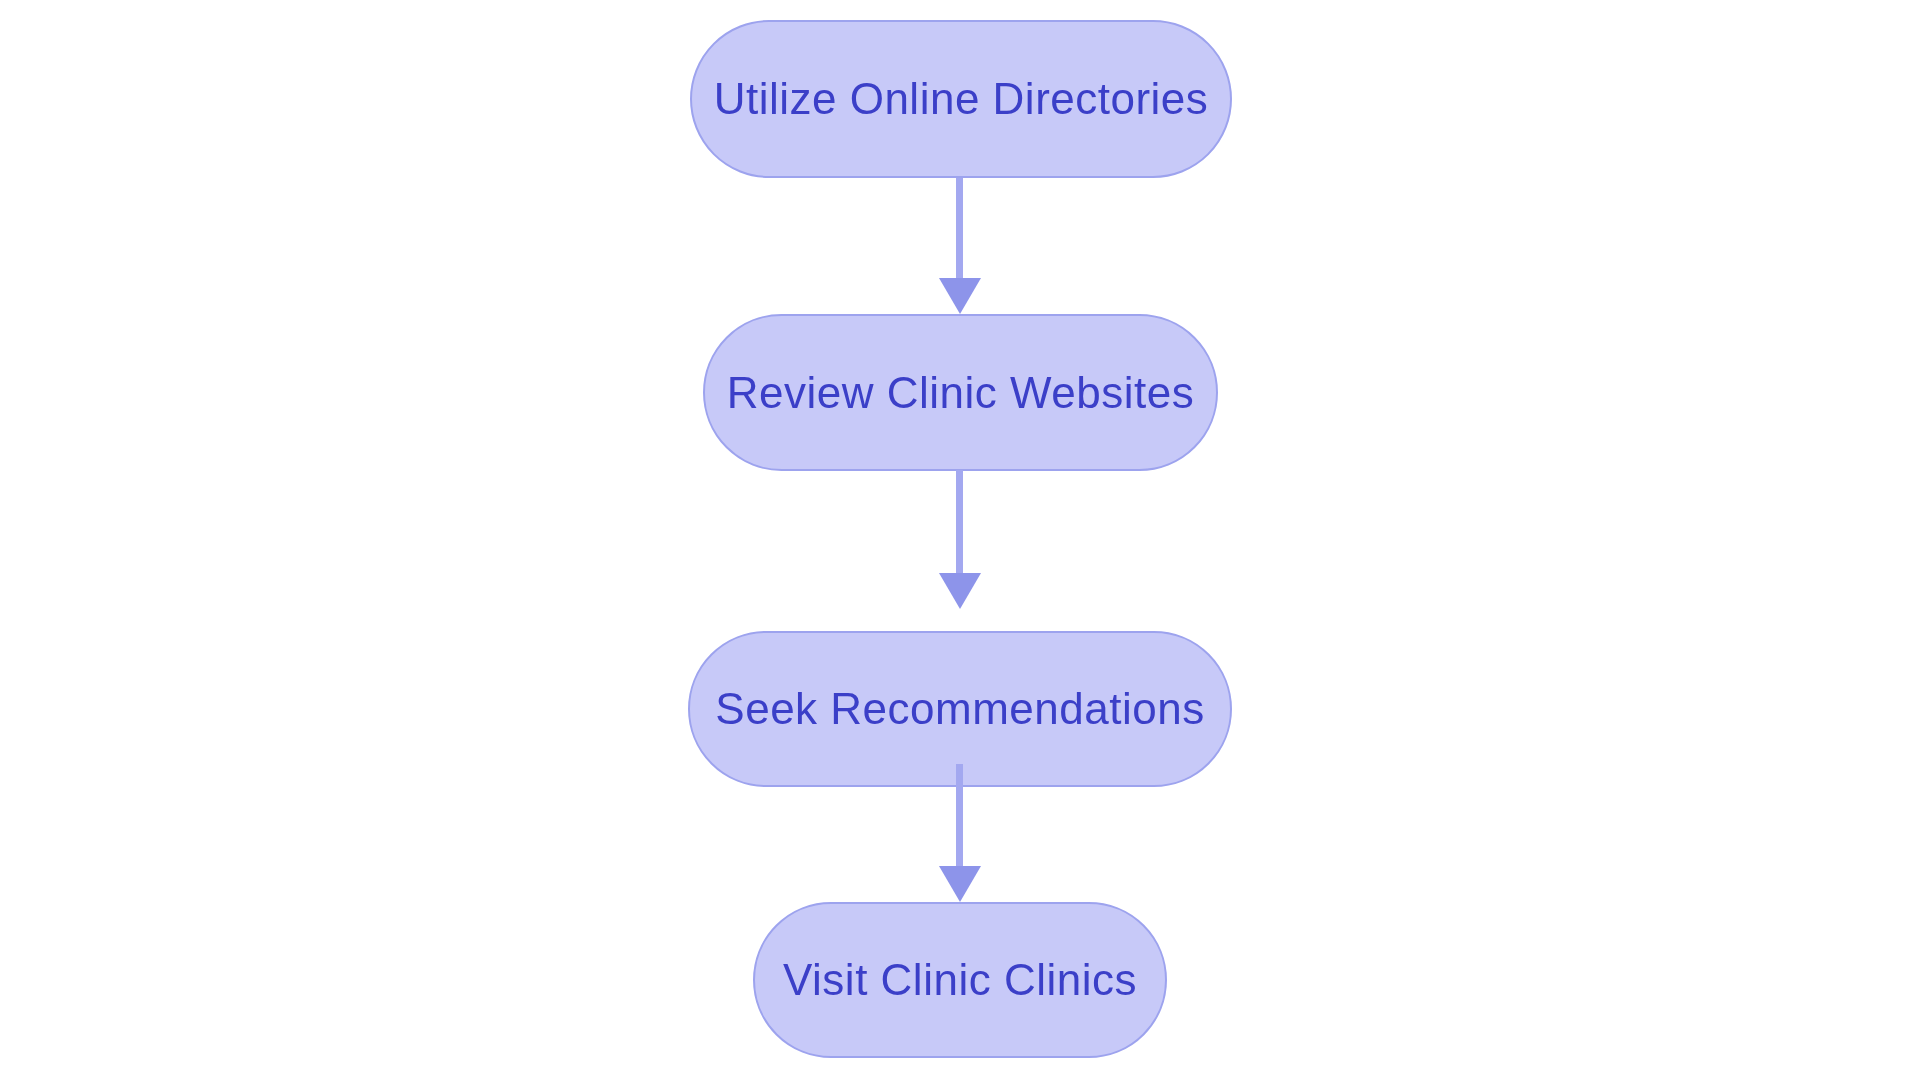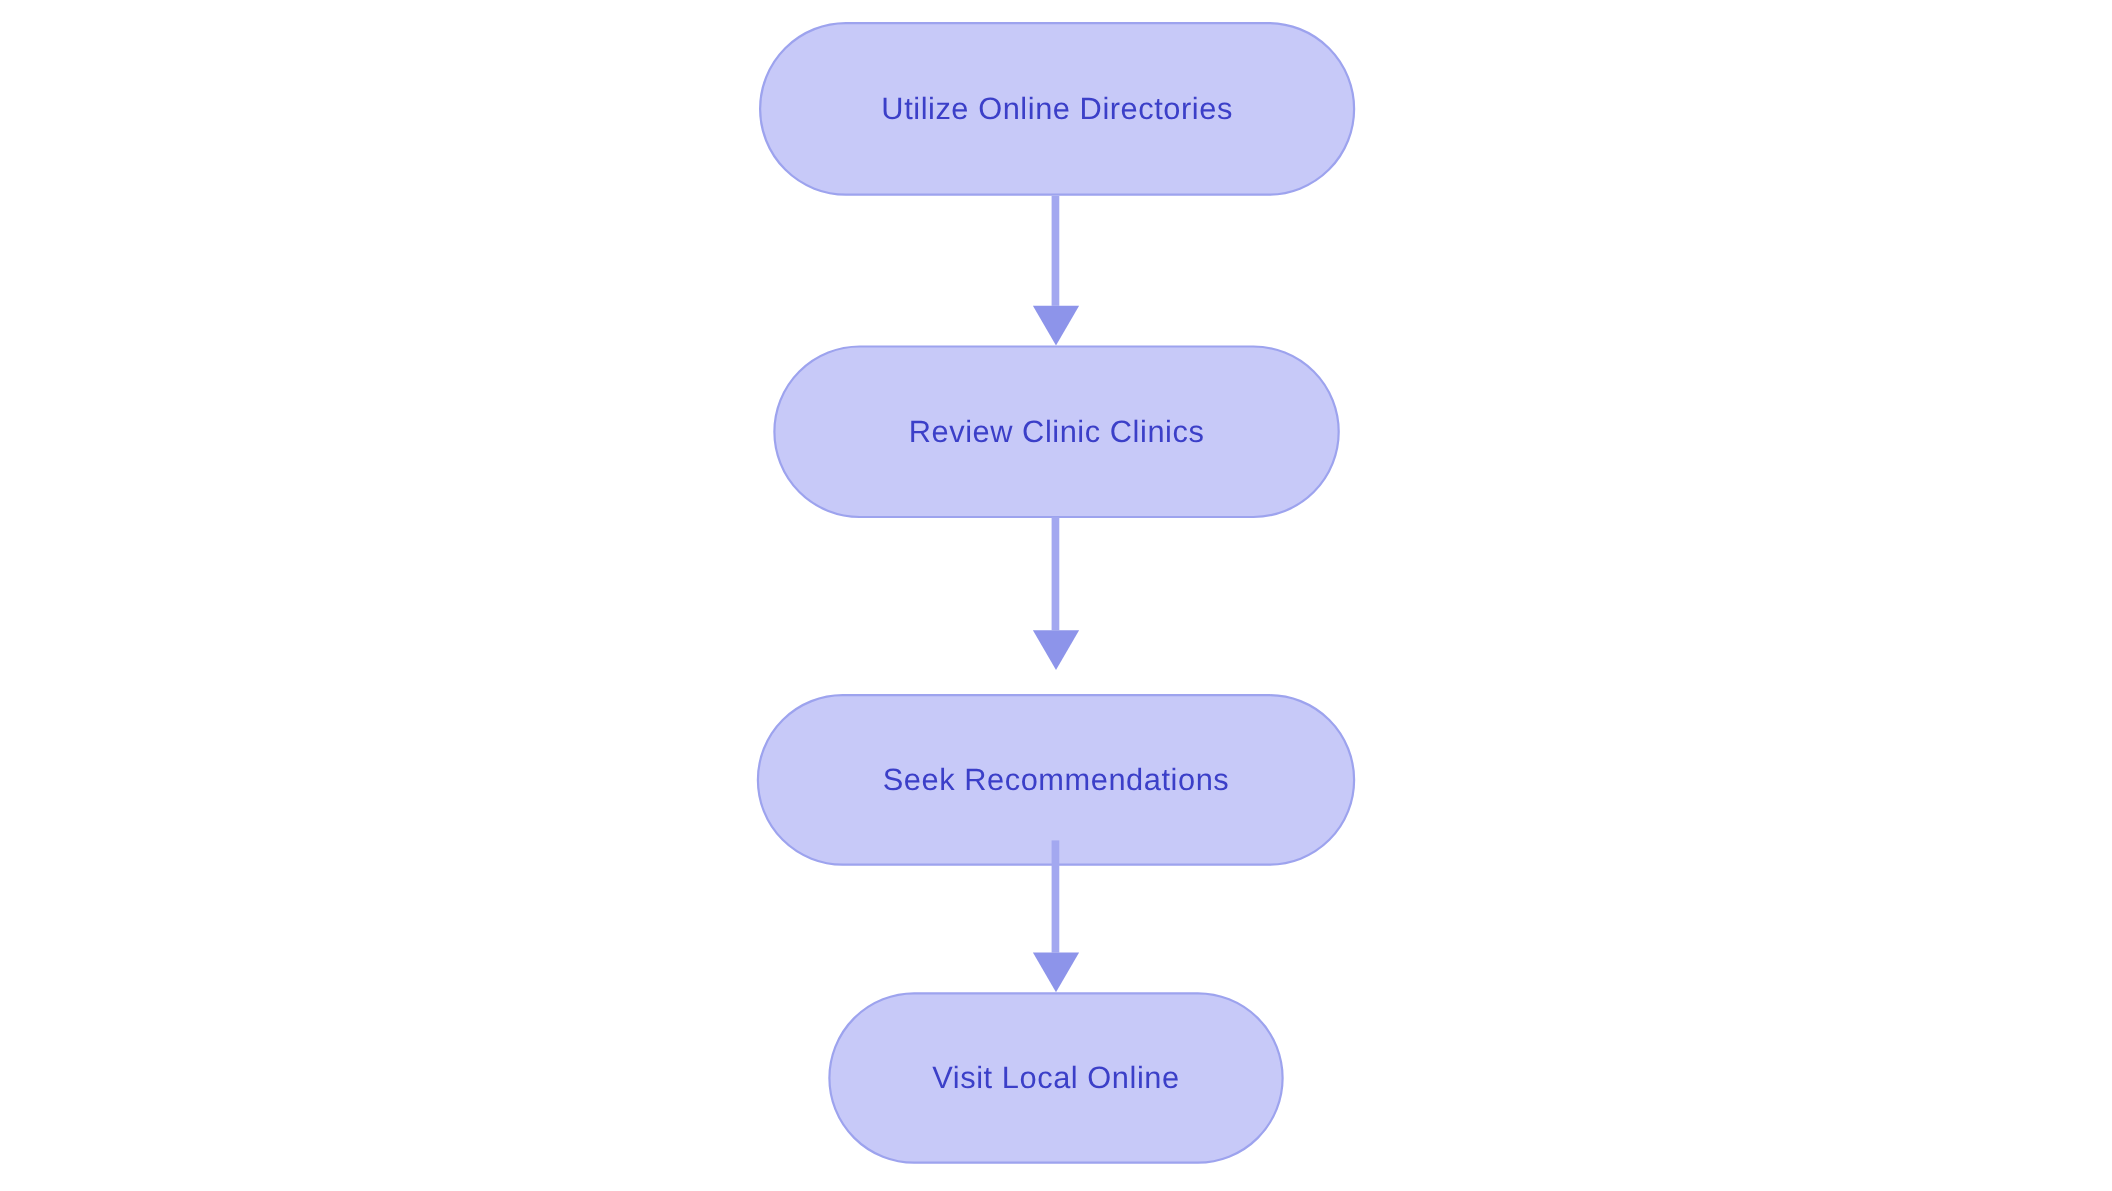--- a/index.html
+++ b/index.html
@@ -22,21 +22,21 @@
     box-sizing: border-box;
     background: var(--node-fill, #c7c9f8);
     border: 2px solid var(--node-border, #9da3ee);
     border-radius: 80px;
     display: flex;
     align-items: center;
     justify-content: center;
   }
   .node .label {
     color: var(--node-text, #3b3fc8);
-    font-size: 28px;
+    font-size: 44px;
     font-weight: 400;
     letter-spacing: 0.5px;
     white-space: nowrap;
     text-align: left;
   }
   .node-1 { left: 690px; top: 20px;  width: 542px; height: 158px; }
   .node-2 { left: 703px; top: 314px; width: 515px; height: 157px; }
   .node-3 { left: 688px; top: 631px; width: 544px; height: 156px; }
   .node-4 { left: 753px; top: 902px; width: 414px; height: 156px; }
 
@@ -75,34 +75,34 @@
   <div class="node node-1">
     <span class="label">Utilize Online Directories</span>
   </div>
 
   <div class="arrow arrow-1">
     <div class="stem"></div>
     <div class="head"></div>
   </div>
 
   <div class="node node-2">
-    <span class="label">Review Clinic Clinics</span>
+    <span class="label">Review Clinic Websites</span>
   </div>
 
   <div class="arrow arrow-2">
     <div class="stem"></div>
     <div class="head"></div>
   </div>
 
   <div class="node node-3">
     <span class="label">Seek Recommendations</span>
   </div>
 
   <div class="arrow arrow-3">
     <div class="stem"></div>
     <div class="head"></div>
   </div>
 
   <div class="node node-4">
-    <span class="label">Visit Local Online</span>
+    <span class="label">Visit Clinic Clinics</span>
   </div>
 
 </div>
 
 </body></html>

